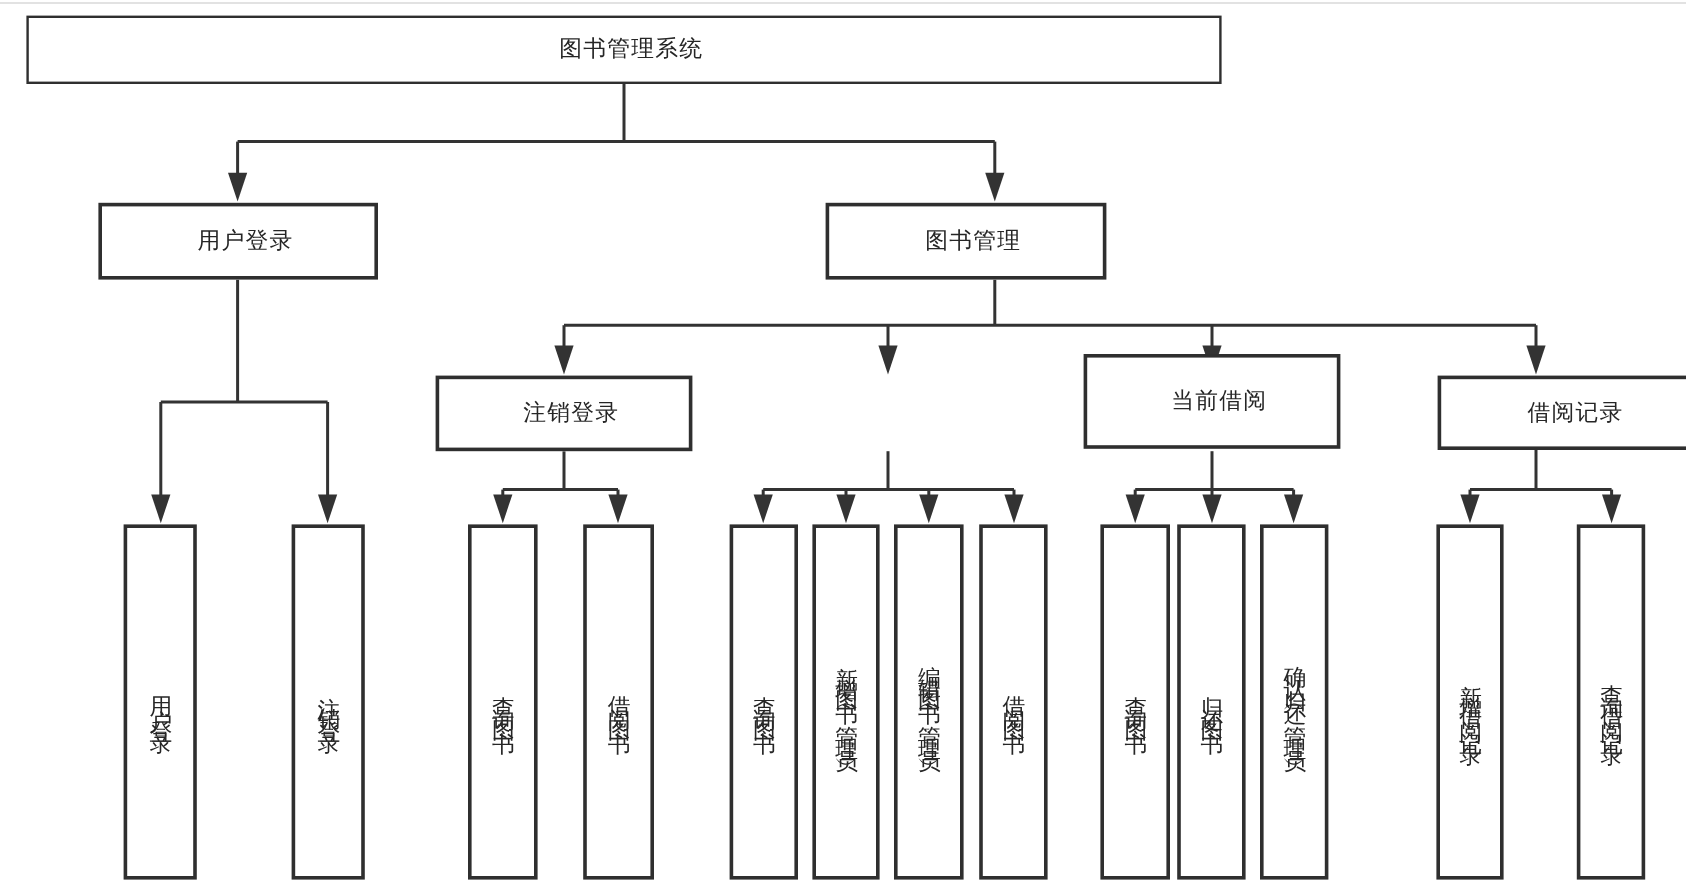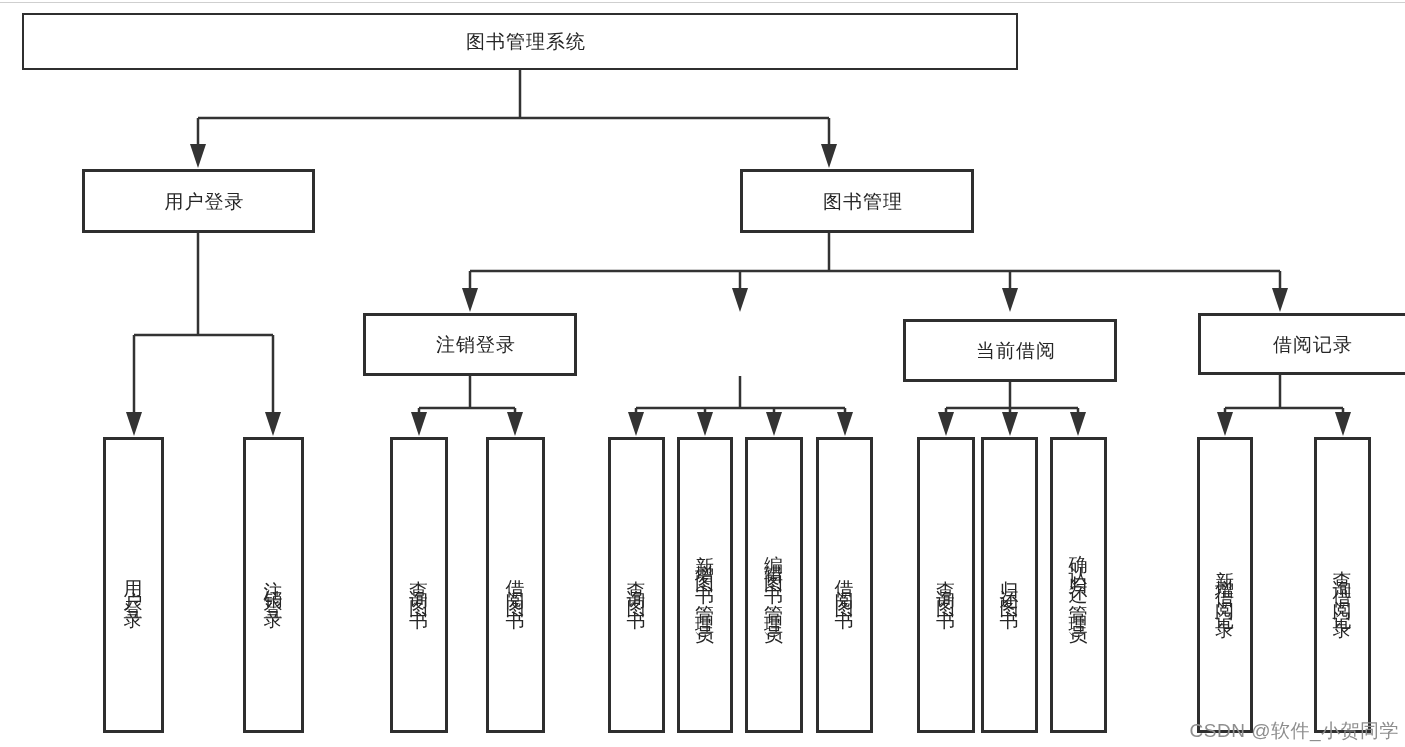--- a/index.html
+++ b/index.html
@@ -113,38 +113,37 @@
       <line x1="1225" y1="408" x2="1225" y2="415"></line>
       <polygon points="1217,412 1233,412 1225,436"></polygon>
       <line x1="1343" y1="408" x2="1343" y2="415"></line>
       <polygon points="1335,412 1351,412 1343,436"></polygon>
     </g>
   </svg>
 
   <div class="node hbox root" style="left:22px;top:13px;width:996px;height:57px">图书管理系统</div>
 
   <div class="node hbox" style="left:82px;top:169px;width:233px;height:64px">用户登录</div>
-  <div class="node hbox" style="left:740px;top:169px;width:234px;height:64px">图书管理</div>
+  <div class="node hbox" style="left:688px;top:169px;width:234px;height:64px">图书管理</div>
 
   <div class="node hbox" style="left:363px;top:313px;width:214px;height:63px">注销登录</div>
-  <div class="node hbox" style="left:903px;top:319px;width:214px;height:63px">当前借阅</div>
+  <div class="node hbox" style="left:903px;top:295px;width:214px;height:79px">当前借阅</div>
   <div class="node hbox" style="left:1198px;top:313px;width:218px;height:62px">借阅记录</div>
 
   <div class="node vbox" style="left:103px;top:437px;width:61px;height:296px">用户登录</div>
   <div class="node vbox" style="left:243px;top:437px;width:61px;height:296px">注销登录</div>
 
   <div class="node vbox" style="left:390px;top:437px;width:58px;height:296px">查询图书</div>
   <div class="node vbox" style="left:486px;top:437px;width:59px;height:296px">借阅图书</div>
 
   <div class="node vbox" style="left:608px;top:437px;width:57px;height:296px">查询图书</div>
   <div class="node vbox" style="left:677px;top:437px;width:56px;height:296px">新增图书（管理员）</div>
   <div class="node vbox" style="left:745px;top:437px;width:58px;height:296px">编辑图书（管理员）</div>
   <div class="node vbox" style="left:816px;top:437px;width:57px;height:296px">借阅图书</div>
 
   <div class="node vbox" style="left:917px;top:437px;width:58px;height:296px">查询图书</div>
   <div class="node vbox" style="left:981px;top:437px;width:57px;height:296px">归还图书</div>
   <div class="node vbox" style="left:1050px;top:437px;width:57px;height:296px">确认归还（管理员）</div>
 
   <div class="node vbox" style="left:1197px;top:437px;width:56px;height:296px">新增借阅记录</div>
   <div class="node vbox" style="left:1314px;top:437px;width:57px;height:296px">查询借阅记录</div>
 
-  <div class="watermark">CSDN @软件_小贺同学</div>
 </div>
 
 </body></html>

